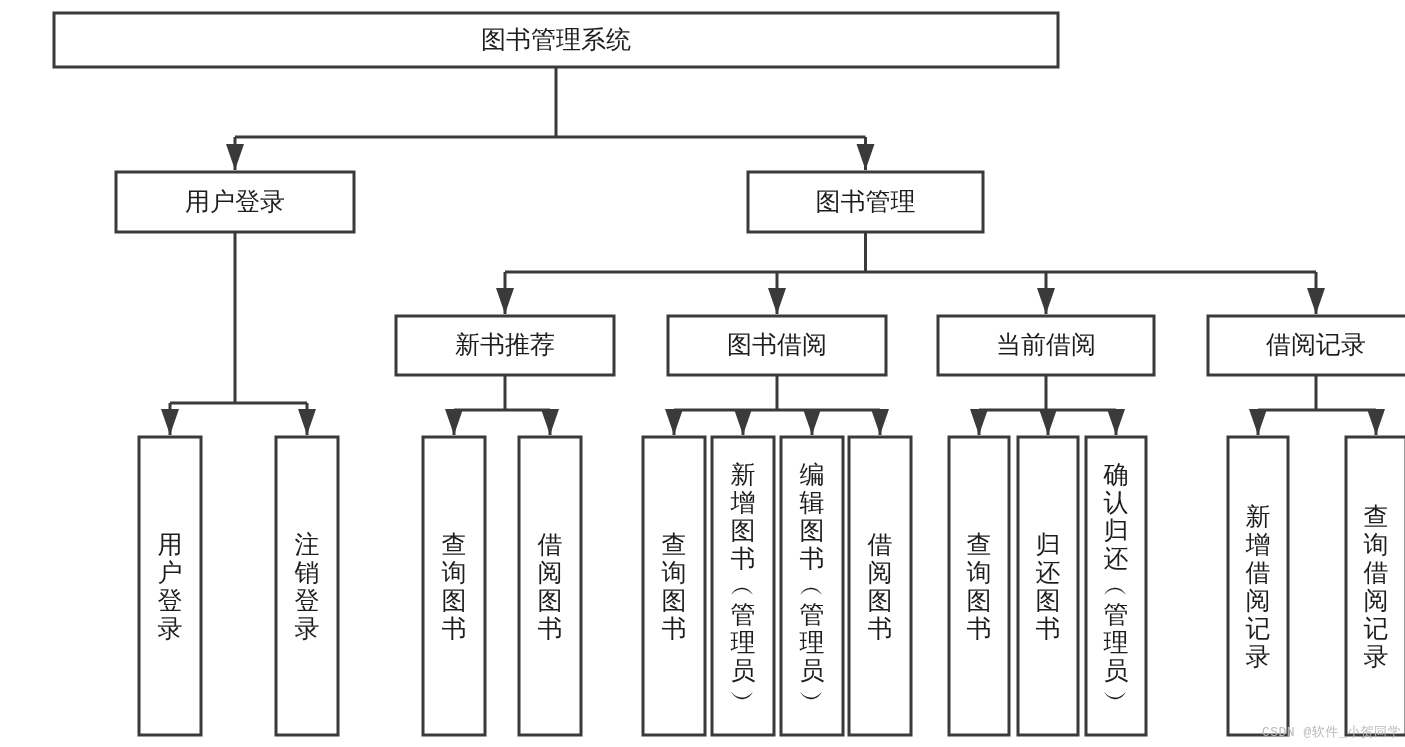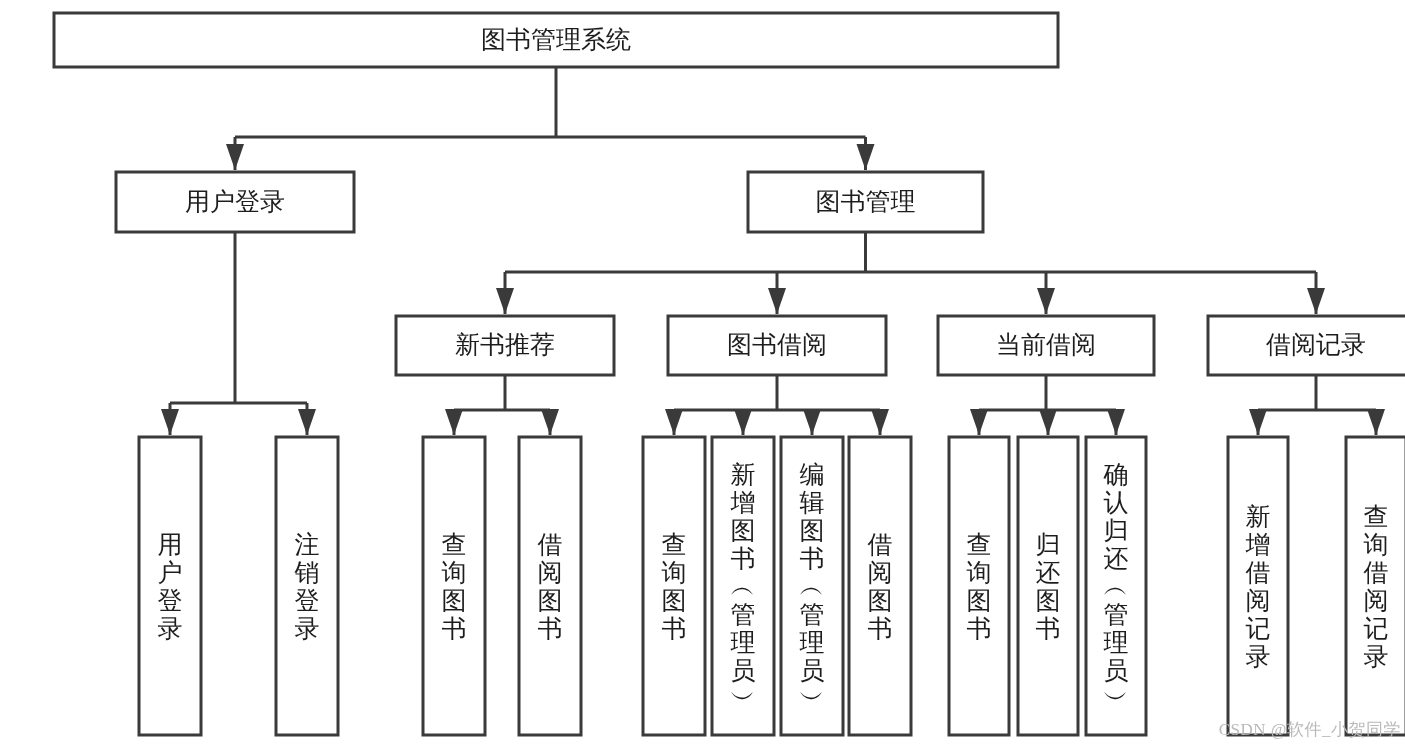--- a/index.html
+++ b/index.html
@@ -16,22 +16,22 @@
     font-family:"Liberation Sans","DejaVu Sans",sans-serif;
     fill:#1d1d1d;
     text-anchor:middle;
     dominant-baseline:middle;
   }
   text.h-label{font-size:25px;}
   text.v-label{font-size:25px;}
   .watermark{
     position:absolute;
     right:8px;bottom:6px;
-    font-family:Liberation Serif, serif;
-    font-size:17px;
+    font-family:Liberation Mono, monospace;
+    font-size:13px;
     color:#b9b9b9;
     white-space:nowrap;
     letter-spacing:0.5px;
     pointer-events:none;
   }
 </style>
 </head>
 <body>
 
 <div id="diagram-root">

